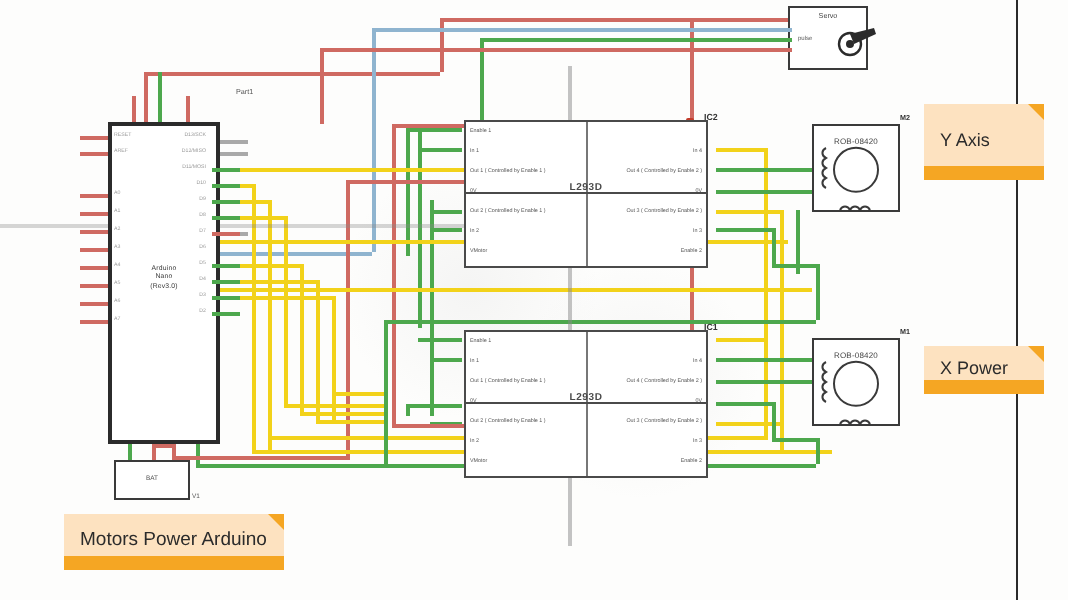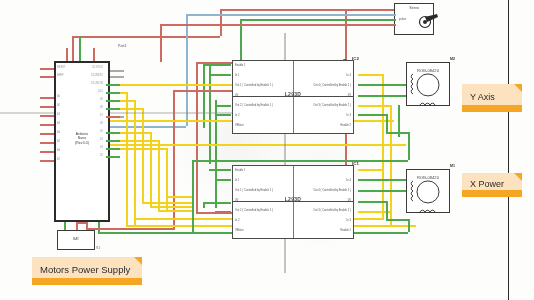--- a/index.html
+++ b/index.html
@@ -46,21 +46,21 @@
   #servo .pulse{position:absolute;left:4px;top:13px;font-size:3px;color:#555;}
   
   #psu{position:absolute;left:57px;top:230px;width:36px;height:18px;background:#fff;border:1.6px solid #3a3a3a;}
   #psu .plbl{position:absolute;left:0;right:0;top:6px;text-align:center;font-size:3.2px;color:#555;}
   #psu-ref{position:absolute;left:96px;top:246px;font-size:3.2px;color:#555;}
   
   .note{position:absolute;background:#fde2c0;border:none;}
   .note .txt{position:absolute;left:8px;top:50%;transform:translateY(-60%);font-size:9px;color:#2b2b2b;white-space:nowrap;}
   .note .bar{position:absolute;left:0;right:0;bottom:0;height:7px;background:#f5a623;}
   .note .fold{position:absolute;right:0;top:0;width:8px;height:8px;background:#f5a623;clip-path:polygon(0 0,100% 0,100% 100%);}
-  #note-y{left:462px;top:84px;width:60px;height:28px;}
+  #note-y{left:462px;top:52px;width:60px;height:38px;}
   #note-x{left:462px;top:173px;width:60px;height:24px;}
   #note-psu{left:32px;top:257px;width:110px;height:28px;}
   #note-psu .txt{font-size:9.5px;}
   #part1{position:absolute;left:118px;top:44px;font-size:3.6px;color:#555;}
   .wm{position:absolute;border-radius:50%;background:radial-gradient(circle,rgba(200,200,200,.16) 0%,rgba(255,255,255,0) 70%);}
 </style>
 </head>
 <body>
 
 <div id="canvas">
@@ -322,18 +322,18 @@
       <div class="txt">Y Axis</div>
       <div class="bar"></div>
     </div>
     <div class="note" id="note-x">
       <div class="fold"></div>
       <div class="txt">X Power</div>
       <div class="bar"></div>
     </div>
     <div class="note" id="note-psu">
       <div class="fold"></div>
-      <div class="txt">Motors Power Supply</div>
+      <div class="txt">Motors Power Arduino</div>
       <div class="bar"></div>
     </div>
 
   </div>
 </div>
 
 </body></html>

